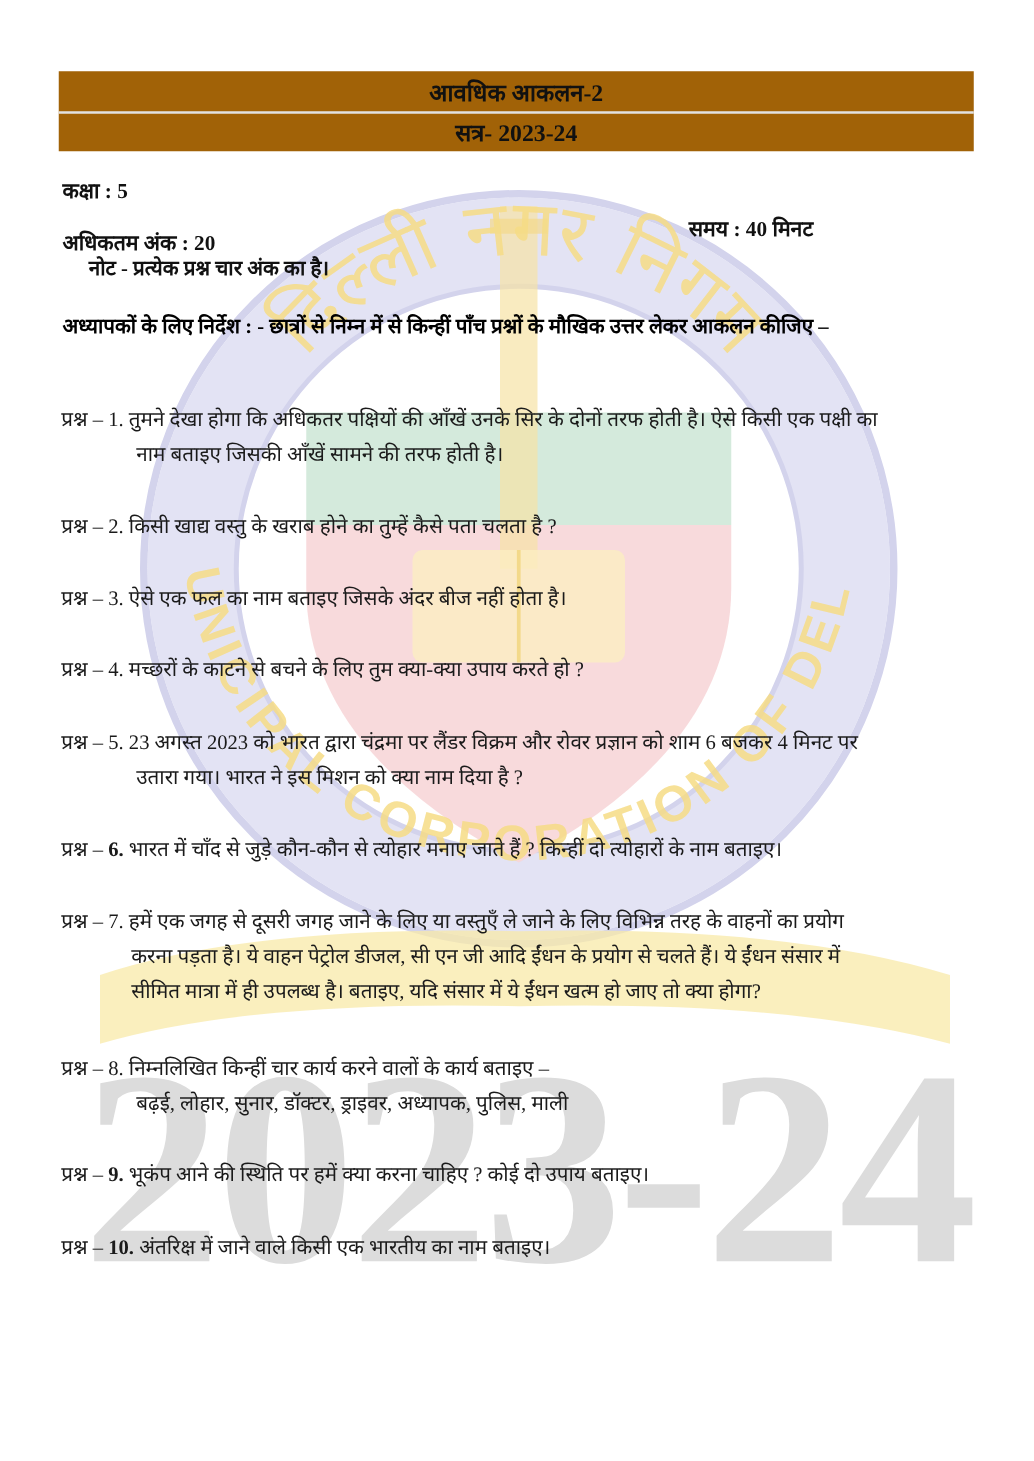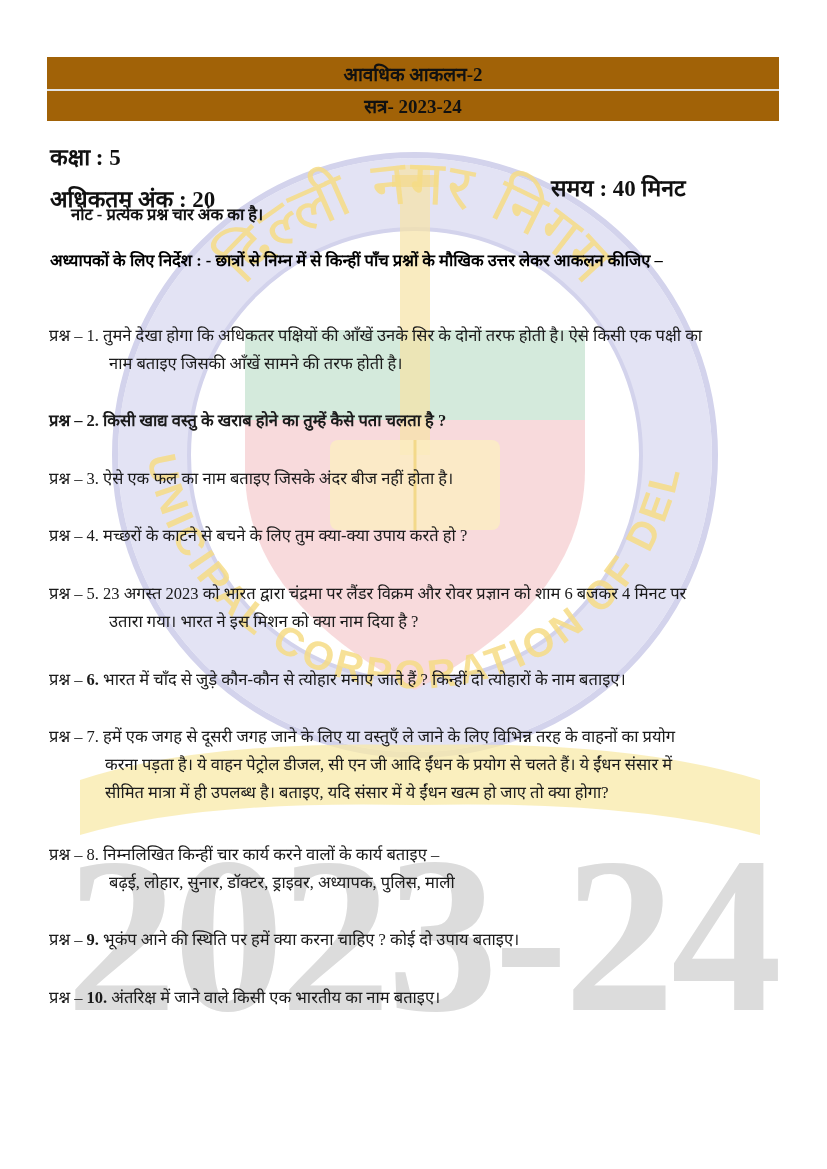--- a/index.html
+++ b/index.html
@@ -14,38 +14,38 @@
 
   
   .page { position: absolute; left: 0; top: 0; width: 827px; height: 1169px; z-index: 1; }
 
   .header-band { position: absolute; left: 47px; top: 57px; width: 732px; height: 64px; background: #a16207; }
   .header-band .divider { position: absolute; left: 0; top: 32px; width: 100%; height: 2px; background: #e2e2e2; }
   .header-title { position: absolute; left: 0; width: 100%; text-align: center; font-weight: bold; font-size: 19px; color: #111; }
   .header-title.t1 { top: 4px; }
   .header-title.t2 { top: 36px; }
 
-  .meta { position: absolute; font-weight: bold; font-size: 23px; color: #111; white-space: nowrap; }
+  .meta { position: absolute; font-weight: bold; font-size: 17px; color: #111; white-space: nowrap; }
   .meta.class   { left: 50px;  top: 140px; }
   .meta.marks   { left: 50px;  top: 182px; }
   .meta.subject { left: 551px; top: 140px; }
   .meta.time    { left: 551px; top: 171px; }
 
   .note { position: absolute; left: 50px; font-weight: bold; font-size: 16.5px; color: #111; }
   .note.n1 { top: 202px; margin-left: 21px; }
   .instr { position: absolute; left: 50px; top: 247px; width: 700px; font-weight: bold; font-size: 16.5px; line-height: 27px; color: #000000; }
 
   .q { position: absolute; left: 49px; width: 735px; font-size: 16.5px; line-height: 28px; color: #1a1a1a; }
   .q .lbl { display: inline; }
   .q .num { display: inline; }
   .q .text { display: inline; text-align: right; }
   .q .cont { display: block; padding-left: 60px; }
   .q .cont.narrow { padding-left: 56px; }
   .q.q1  { top: 322px; }
-  .q.q2  { top: 407px; font-weight: bold; }
+  .q.q2  { top: 407px; }
   .q.q3  { top: 465px; }
   .q.q4  { top: 522px; }
   .q.q5  { top: 580px; }
   .q.q6  { top: 666px; }
   .q.q7  { top: 723px; }
   .q.q8  { top: 841px; }
   .q.q9  { top: 926px; }
   .q.q10 { top: 984px; }
   .bold-num { font-weight: bold; }
 </style>

